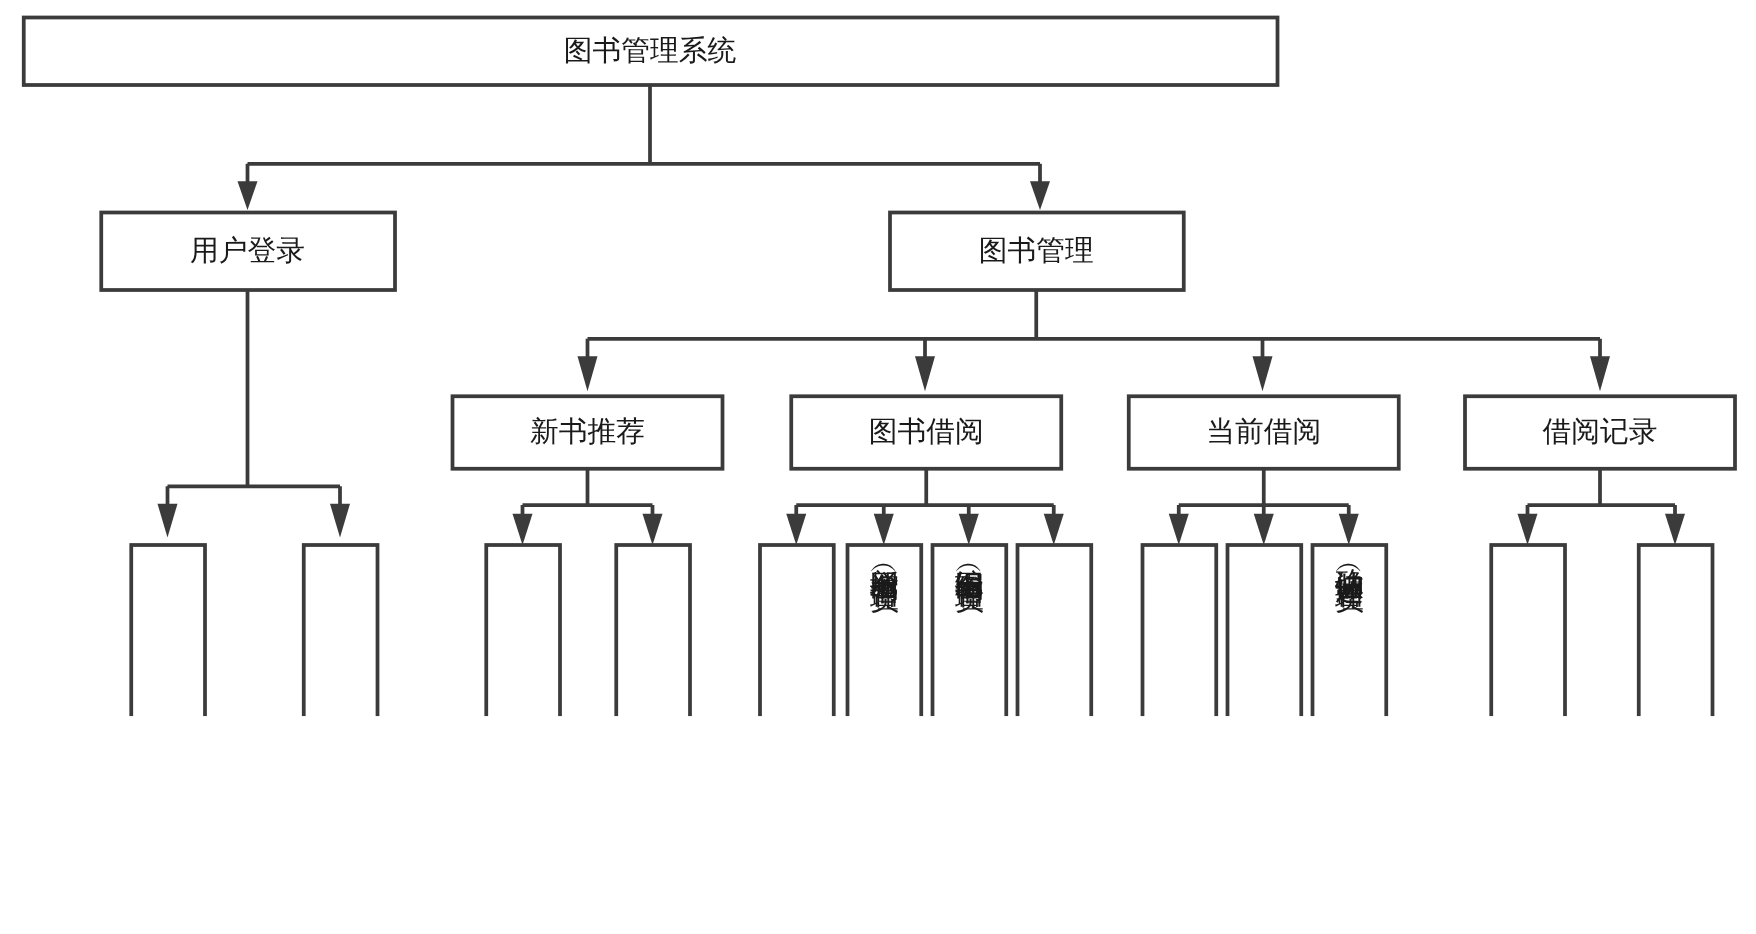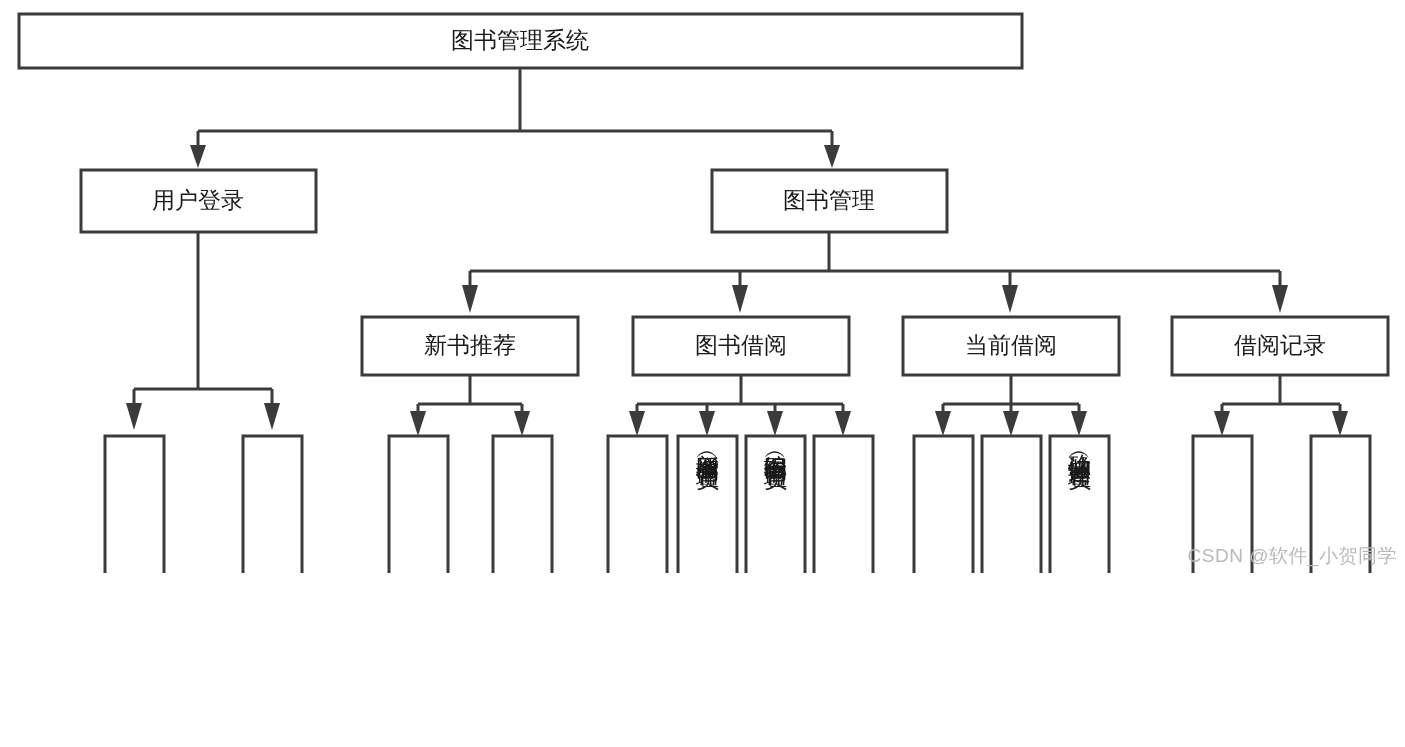--- a/index.html
+++ b/index.html
@@ -254,15 +254,14 @@
     <span class="leaf-label">确认归还（管理员）</span>
   </div>
 
   <div class="leaf-label-wrap" style="left:1193px; top:436px; width:59px; height:297px;">
     <span class="leaf-label">新增借阅记录</span>
   </div>
   <div class="leaf-label-wrap" style="left:1311px; top:436px; width:59px; height:297px;">
     <span class="leaf-label">查询借阅记录</span>
   </div>
 
-  <div class="watermark">CSDN @软件_小贺同学</div>
 
 </div>
 
 </body></html>

